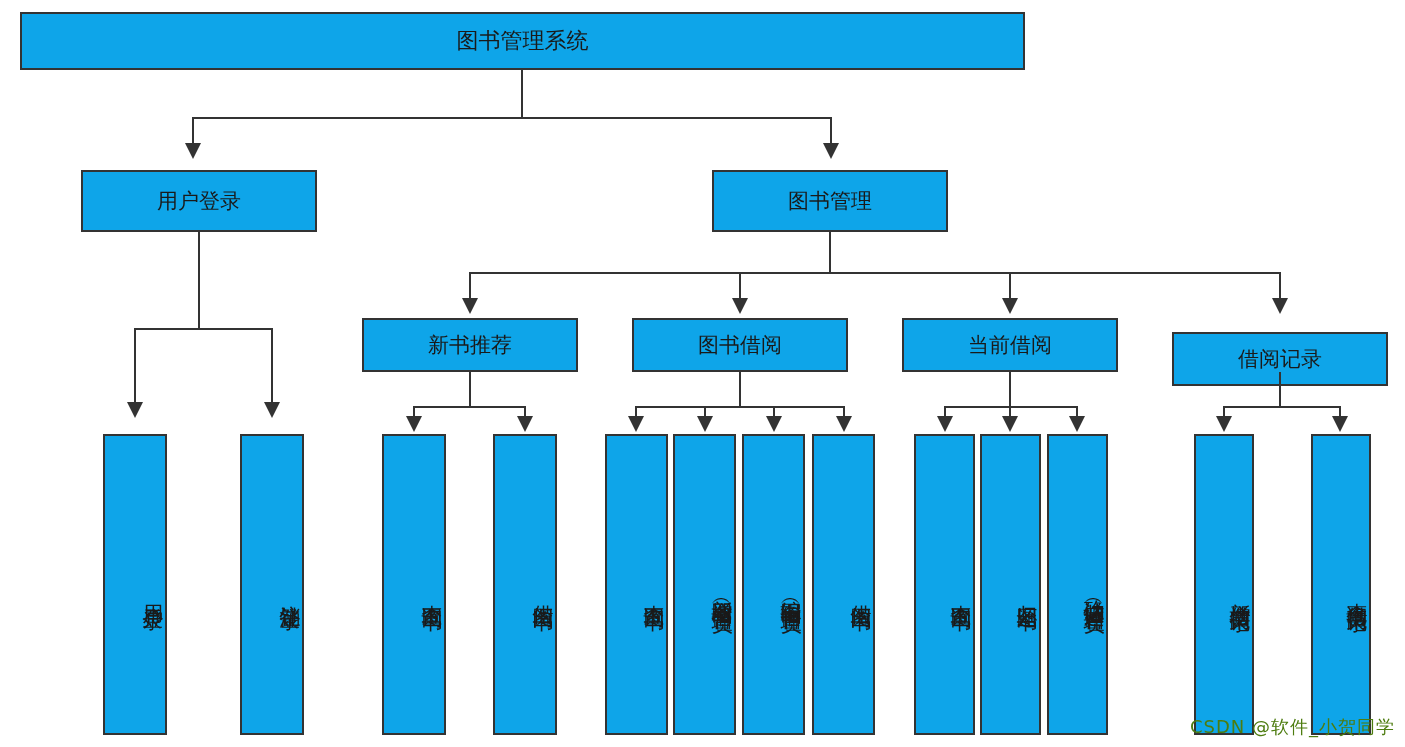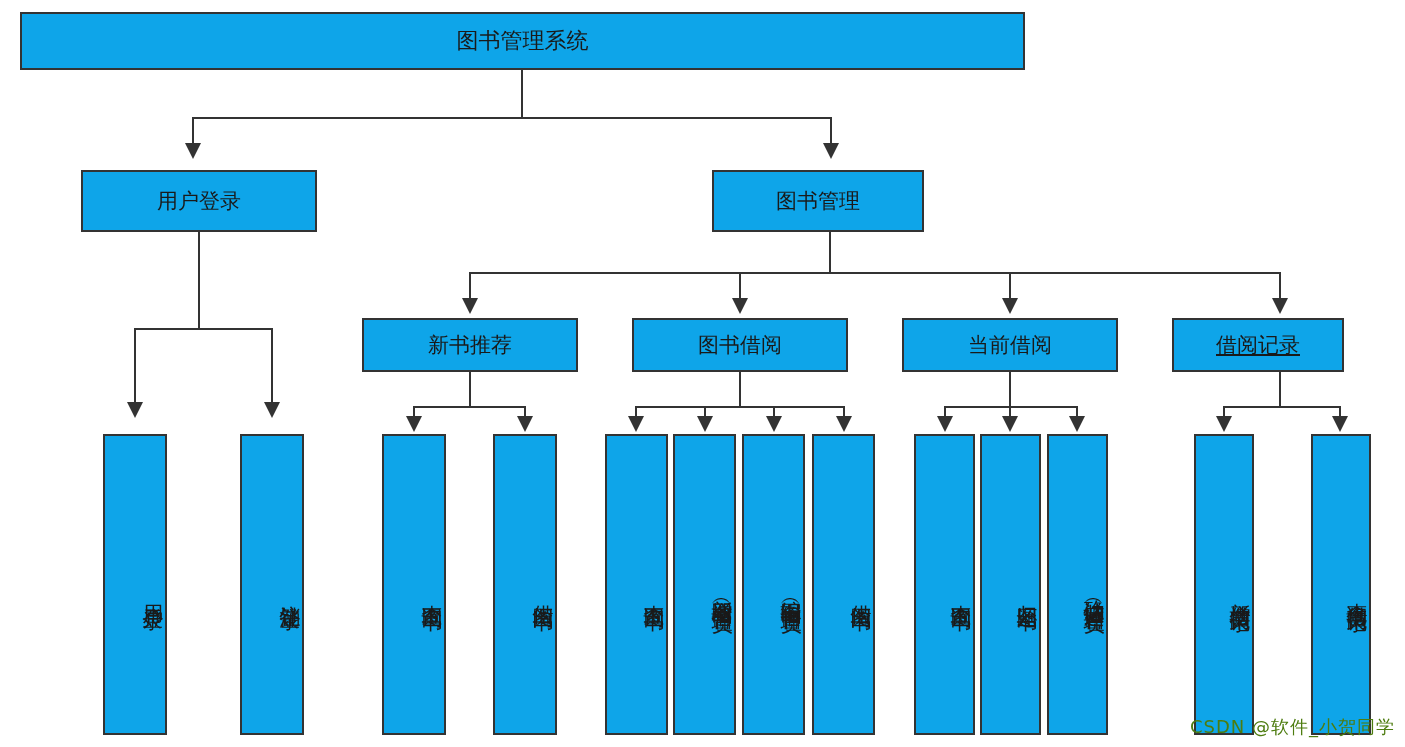--- a/index.html
+++ b/index.html
@@ -76,21 +76,21 @@
   <div class="ln h" style="left:192px;top:117px;width:640px;height:2px;"></div>
 
   <div class="ln v" style="left:192px;top:117px;width:2px;height:28px;"></div>
   <div class="arrow" style="left:185px;top:143px;"></div>
   <div class="ln v" style="left:830px;top:117px;width:2px;height:28px;"></div>
   <div class="arrow" style="left:823px;top:143px;"></div>
 
   <div class="node h" style="left:81px;top:170px;width:236px;height:62px;">
     <span>用户登录</span>
   </div>
-  <div class="node h" style="left:712px;top:170px;width:212px;height:62px;">
+  <div class="node h" style="left:712px;top:170px;width:236px;height:62px;">
     <span>图书管理</span>
   </div>
 
   <div class="ln v" style="left:198px;top:232px;width:2px;height:98px;"></div>
   <div class="ln h" style="left:134px;top:328px;width:139px;height:2px;"></div>
   <div class="ln v" style="left:134px;top:328px;width:2px;height:76px;"></div>
   <div class="arrow" style="left:127px;top:402px;"></div>
   <div class="ln v" style="left:271px;top:328px;width:2px;height:76px;"></div>
   <div class="arrow" style="left:264px;top:402px;"></div>
 
@@ -108,21 +108,21 @@
 
   <div class="node h" style="left:362px;top:318px;width:216px;height:54px;">
     <span>新书推荐</span>
   </div>
   <div class="node h" style="left:632px;top:318px;width:216px;height:54px;">
     <span>图书借阅</span>
   </div>
   <div class="node h" style="left:902px;top:318px;width:216px;height:54px;align-items:center;">
     <span>当前借阅</span>
   </div>
-  <div class="node h" style="left:1172px;top:318px;width:172px;height:54px;text-decoration:underline;">
+  <div class="node h" style="left:1172px;top:332px;width:216px;height:54px;">
     <span>借阅记录</span>
   </div>
 
   <div class="ln v" style="left:469px;top:372px;width:2px;height:36px;"></div>
   <div class="ln h" style="left:413px;top:406px;width:113px;height:2px;"></div>
   <div class="ln v" style="left:413px;top:406px;width:2px;height:12px;"></div>
   <div class="arrow" style="left:406px;top:416px;"></div>
   <div class="ln v" style="left:524px;top:406px;width:2px;height:12px;"></div>
   <div class="arrow" style="left:517px;top:416px;"></div>
 

